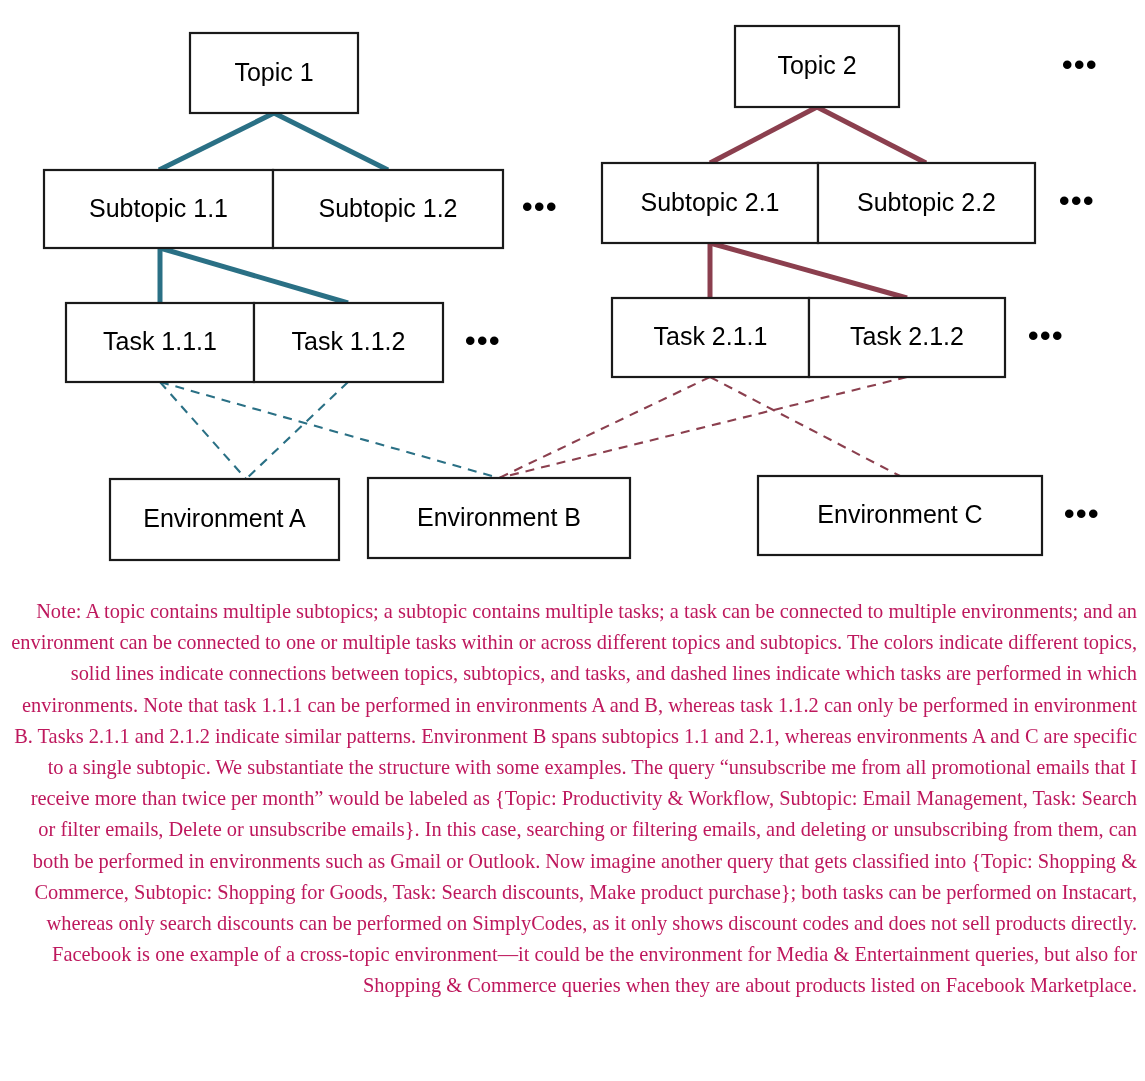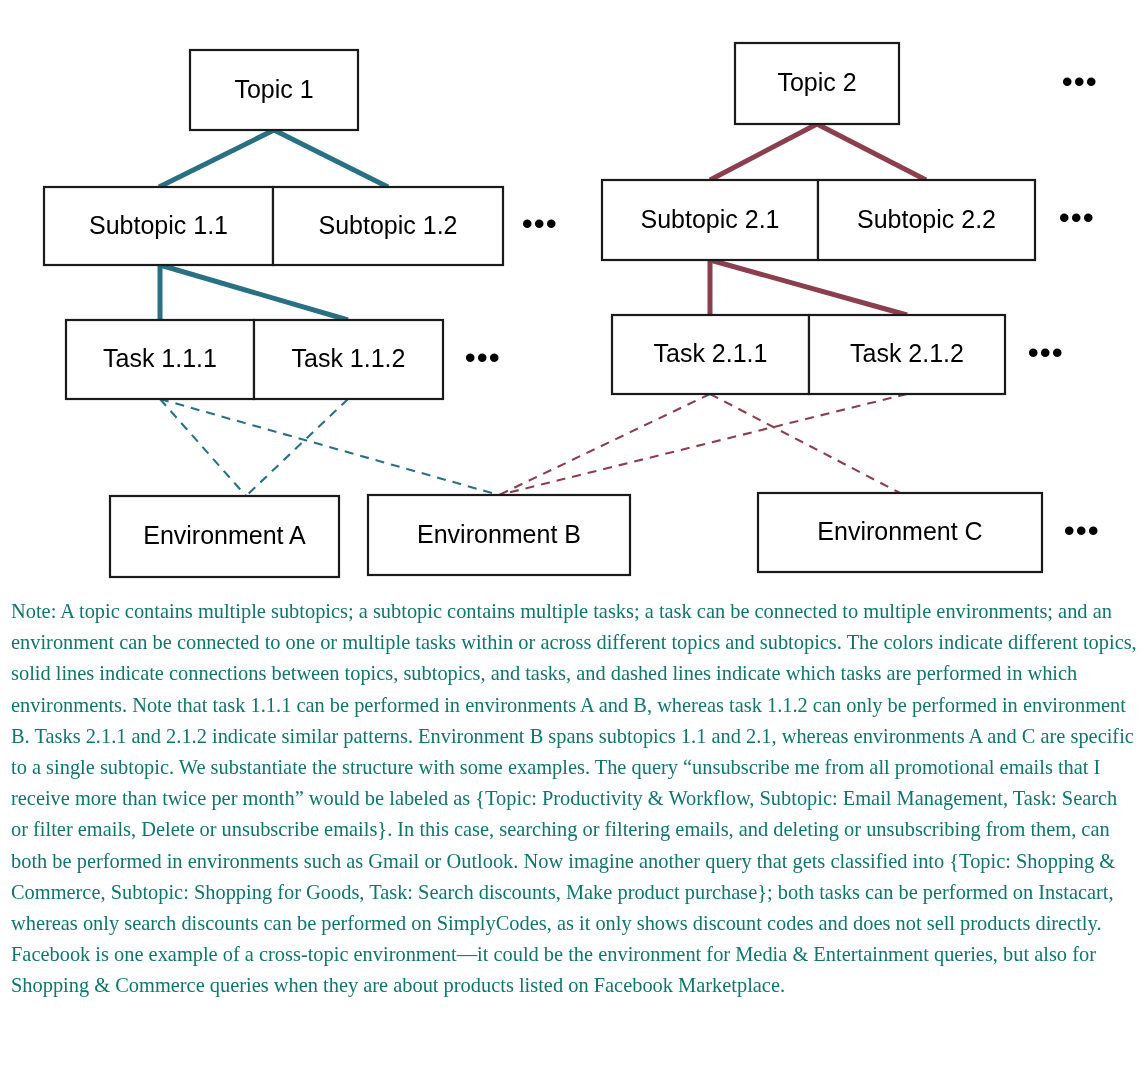--- a/index.html
+++ b/index.html
@@ -15,21 +15,21 @@
     overflow: hidden;
   }
   #page {
     position: relative;
     width: 1145px;
     height: 1081px;
   }
   #diagram-area {
     position: absolute;
     left: 0;
-    top: 17px;
+    top: 0;
     width: 1145px;
     height: 580px;
     text-align: right;
   }
   svg.diagram {
     display: block;
     width: 1145px;
     height: 580px;
   }
   .box-rect {
@@ -65,22 +65,22 @@
     stroke-linecap: butt;
   }
   #caption {
     position: absolute;
     left: 11px;
     top: 596px;
     width: 1126px;
     font-family: "Liberation Serif", serif;
     font-size: 20.4px;
     line-height: 31.2px;
-    color: #0f766e;
-    text-align: left;
+    color: #be185d;
+    text-align: right;
     white-space: pre-wrap;
   }
 </style>
 </head>
 <body>
 
 <div id="page">
 
   <div id="diagram-area">
     <svg class="diagram" viewBox="0 0 1145 580" xmlns="http://www.w3.org/2000/svg">

